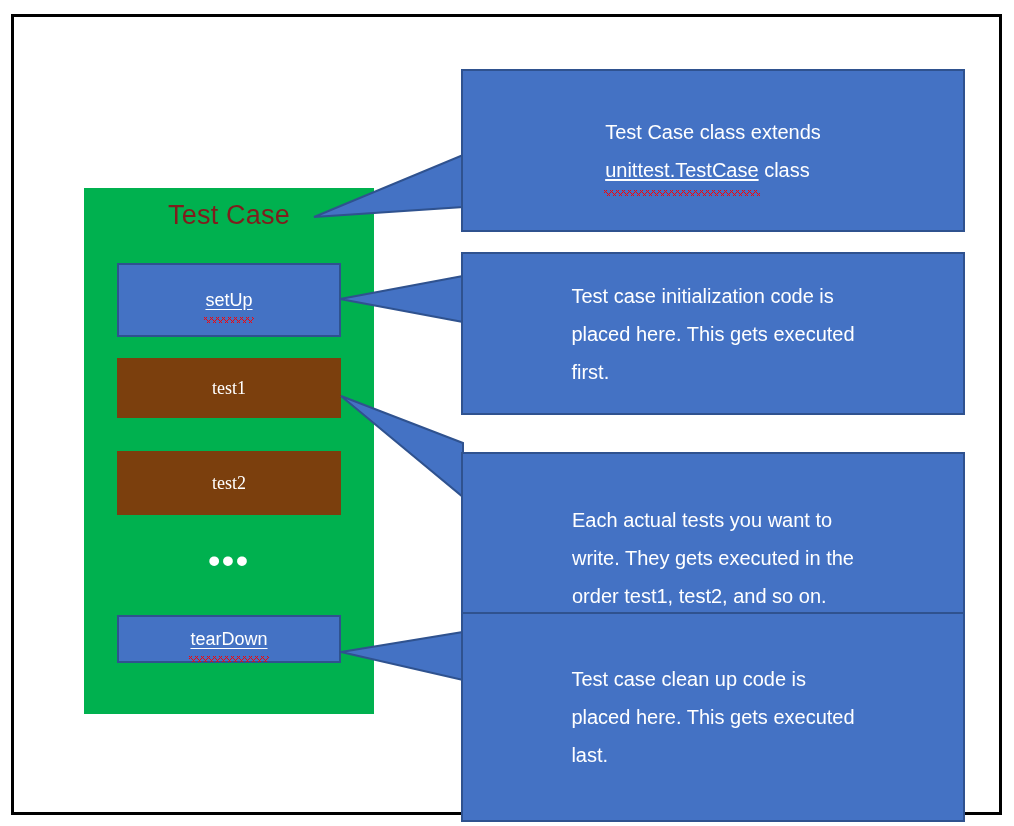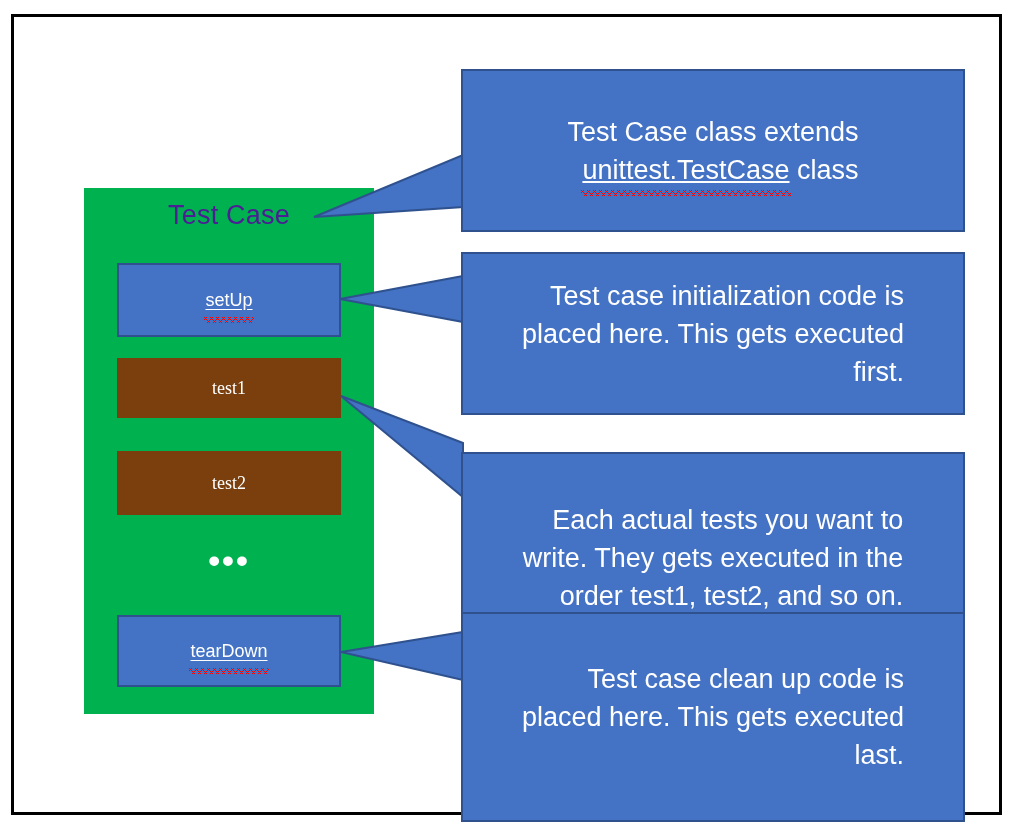--- a/index.html
+++ b/index.html
@@ -36,21 +36,21 @@
     width: 290px;
     height: 526px;
     background: #00B14F;
   }
   #testcase-title {
     position: absolute;
     left: 0;
     top: 10px;
     width: 100%;
     text-align: center;
-    color: #4c1d95;
+    color: #7f1d1d;
     font-size: 27px;
     line-height: 34px;
     letter-spacing: 0.2px;
   }
 
   
   .method-box {
     position: absolute;
     left: 33px;
     width: 224px;
@@ -90,21 +90,21 @@
       linear-gradient(45deg, transparent 45%, #FF0000 45%, #FF0000 55%, transparent 55%),
       linear-gradient(-45deg, transparent 45%, #FF0000 45%, #FF0000 55%, transparent 55%);
     background-size: 6px 6px;
     background-repeat: repeat-x;
     background-position: 0 0, 3px 0;
   }
 
   #box-setup   { top: 75px;  height: 74px; }
   #box-test1   { top: 170px; height: 60px; }
   #box-test2   { top: 263px; height: 64px; }
-  #box-teardown{ top: 427px; height: 72px; text-align: right; }
+  #box-teardown{ top: 427px; height: 48px; text-align: right; }
 
   #ellipsis {
     position: absolute;
     left: 0;
     top: 355px;
     width: 100%;
     text-align: center;
     color: #ffffff;
     font-size: 34px;
     font-weight: bold;
@@ -120,23 +120,23 @@
     background: #4472C4;
     border: 2px solid #2F528F;
     box-sizing: border-box;
     display: flex;
     align-items: center;
     justify-content: center;
     padding: 4px 14px;
   }
   .callout-text {
     color: #ffffff;
-    font-size: 27px;
+    font-size: 20px;
     line-height: 38px;
-    text-align: right;
+    text-align: left;
   }
   .callout-text .spelled {
     text-decoration: underline;
     text-underline-offset: 2px;
     position: relative;
     display: inline-block;
   }
 
   #callout-1 { top: 69px;  height: 163px; }
   #callout-2 { top: 252px; height: 163px; }

